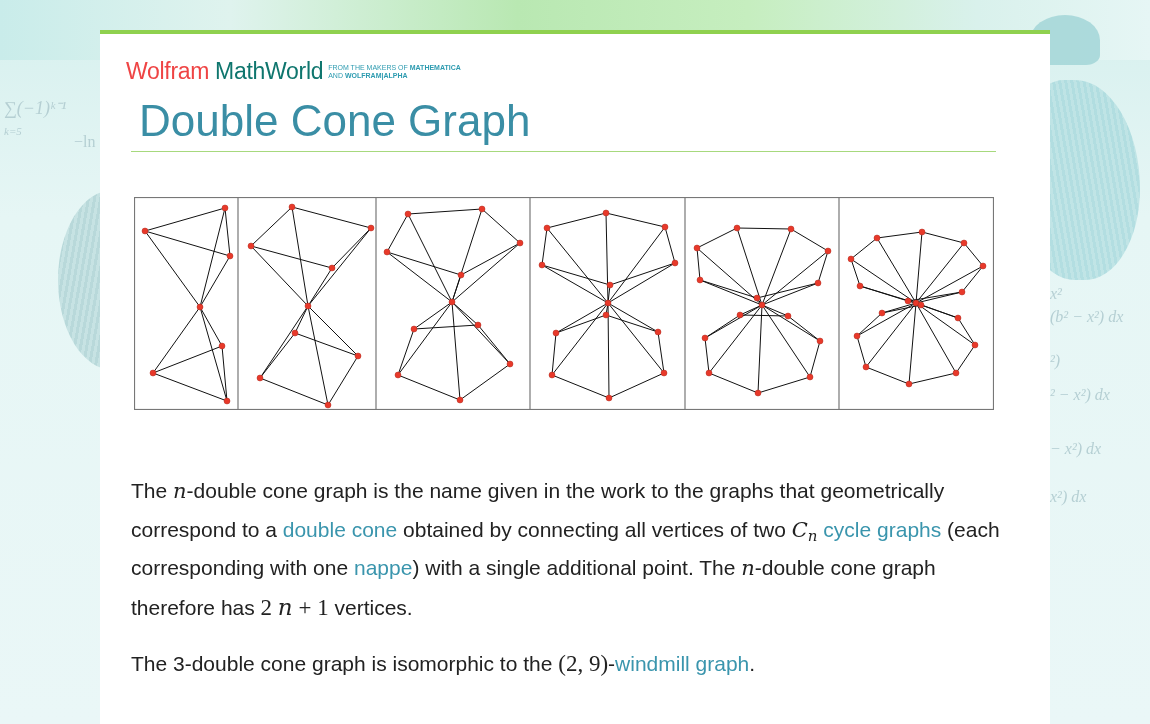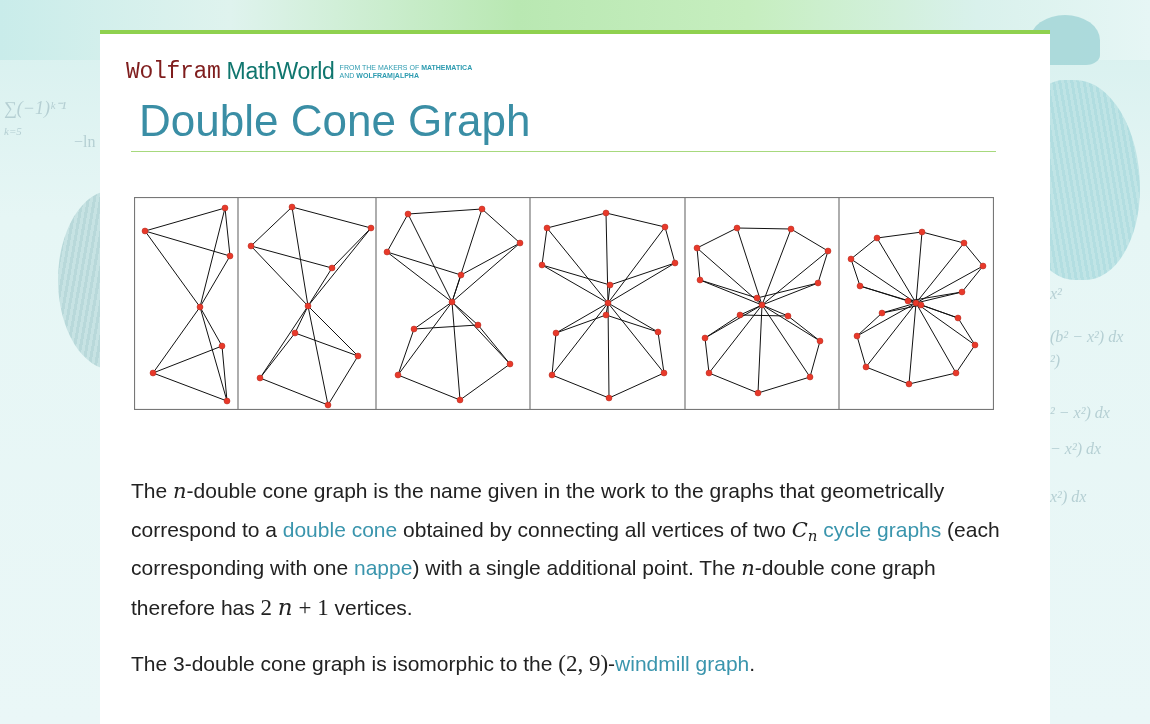--- a/index.html
+++ b/index.html
@@ -33,21 +33,21 @@
     position: absolute; color: #b5cfd3; font-family: Liberation Serif, serif; font-style: italic;
     font-size: 16px; white-space: nowrap;
   }
   .card {
     position: absolute; left: 100px; top: 30px; width: 950px; height: 700px;
     background: #ffffff; border-top: 4px solid #8fd14f;
   }
   .brand {
     position: absolute; left: 26px; top: 24px; display: flex; align-items: flex-end;
   }
-  .brand-wolfram { font-family: Liberation Mono, monospace; font-size: 23px; color: #7f1d1d; letter-spacing: -0.3px; }
+  .brand-wolfram { font-family: Liberation Sans, sans-serif; font-size: 23px; color: #ef4444; letter-spacing: -0.3px; }
   .brand-mw { font-family: "Liberation Sans", sans-serif; font-size: 23px; color: #0f766e; margin-left: 6px; letter-spacing: -0.3px; }
   .brand-tag {
     font-family: "Liberation Sans", sans-serif; font-size: 7px; line-height: 8px; color: #2d9bb0;
     margin-left: 5px; margin-bottom: 5px; text-transform: uppercase;
   }
   .brand-tag b { font-weight: bold; }
   .title {
     position: absolute; left: 31px; top: 54px; margin: 8px;
     font-family: "Liberation Sans", sans-serif; font-weight: normal; font-size: 44px; color: #3a8ea5;
   }
@@ -71,23 +71,23 @@
 <body>
 
 <div class="bg-top"></div>
 <div class="bg-shape-left"></div>
 <div class="bg-shape-right1"></div>
 <div class="bg-shape-right2"></div>
 <div class="bg-formula" style="left:4px;top:95px;font-size:18px;">∑(−1)ᵏ⁻¹</div>
 <div class="bg-formula" style="left:4px;top:125px;font-size:11px;">k=5</div>
 <div class="bg-formula" style="left:74px;top:133px;font-style:normal;">−ln</div>
 <div class="bg-formula" style="left:1050px;top:285px;">x²</div>
-<div class="bg-formula" style="left:1050px;top:328px;">(b² − x²)  dx</div>
+<div class="bg-formula" style="left:1050px;top:308px;">(b² − x²)  dx</div>
 <div class="bg-formula" style="left:1050px;top:352px;">²)</div>
-<div class="bg-formula" style="left:1050px;top:404px;">² − x²)  dx</div>
+<div class="bg-formula" style="left:1050px;top:386px;">² − x²)  dx</div>
 <div class="bg-formula" style="left:1050px;top:440px;">− x²)  dx</div>
 <div class="bg-formula" style="left:1050px;top:488px;">x²)  dx</div>
 
 <div class="card">
   <div class="brand">
     <span class="brand-wolfram">Wolfram</span>
     <span class="brand-mw">MathWorld</span>
     <span class="brand-tag">
       <span>FROM THE MAKERS OF </span><b>MATHEMATICA</b><br>
       <span>AND </span><b>WOLFRAM|ALPHA</b>

